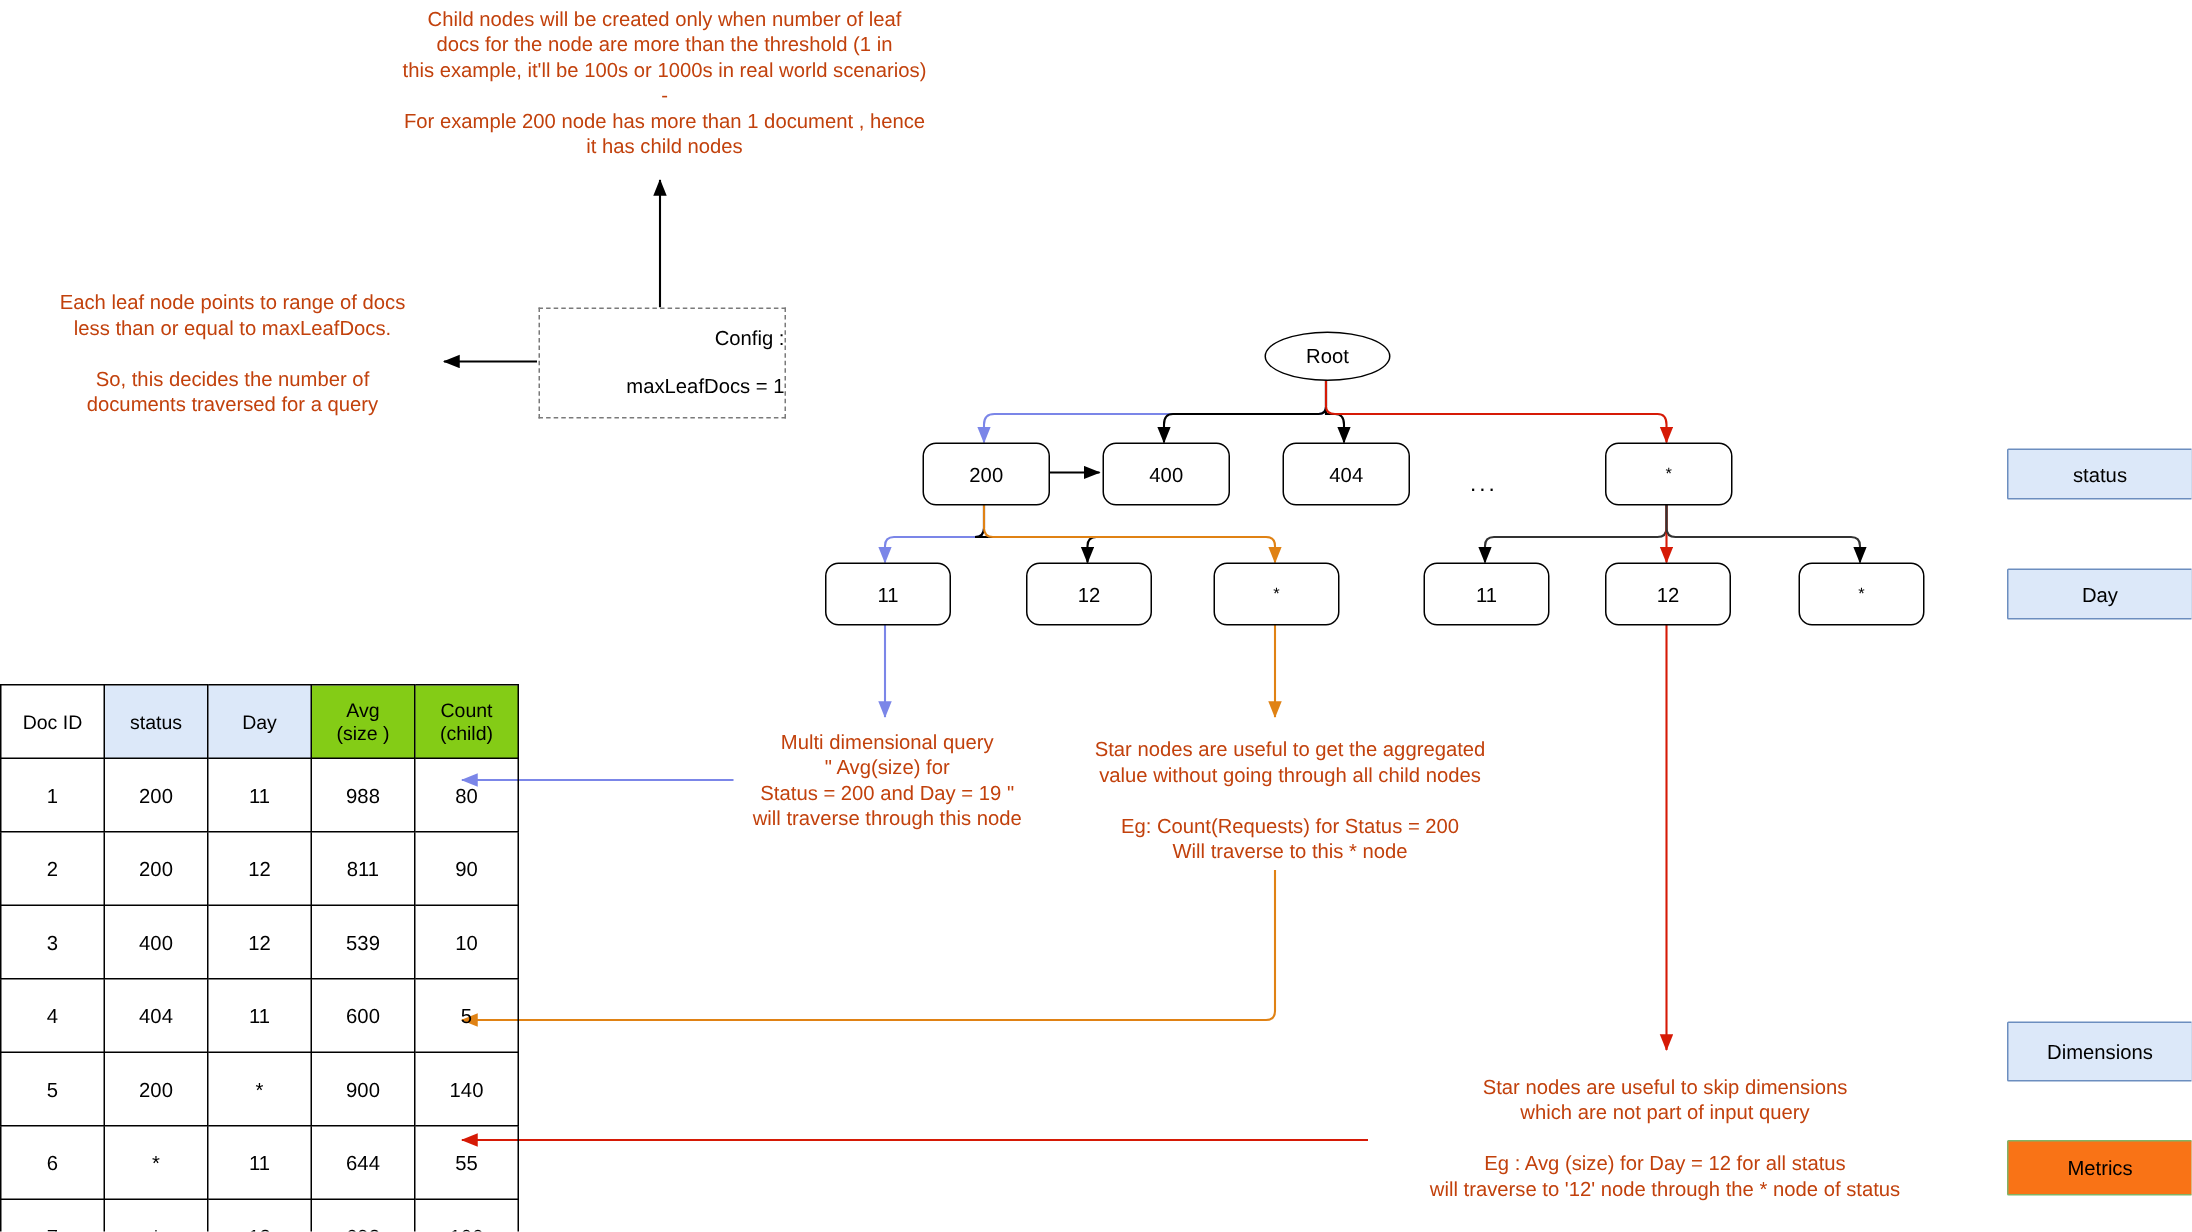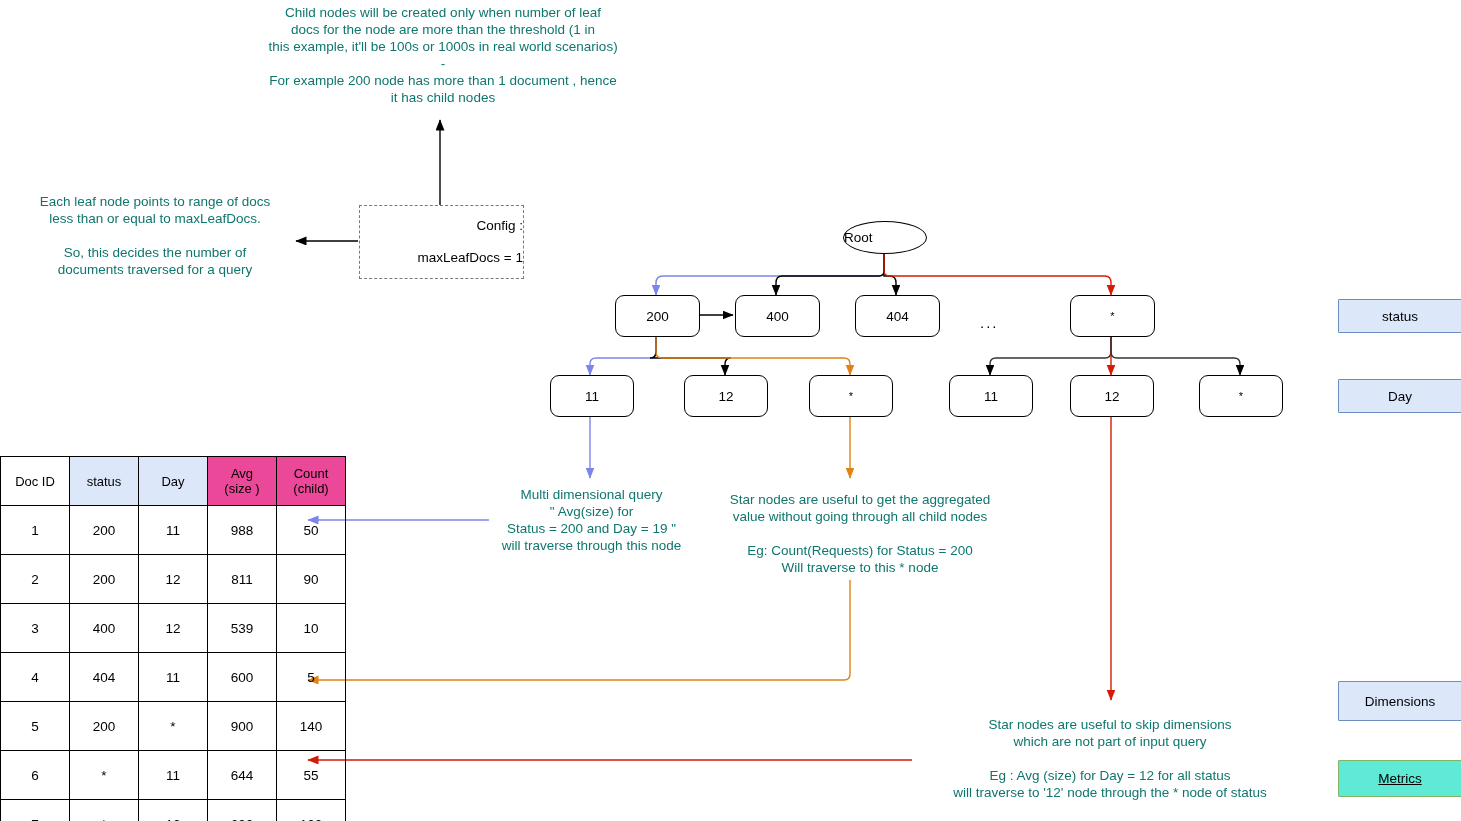--- a/index.html
+++ b/index.html
@@ -1,39 +1,39 @@
 <!DOCTYPE html>
 <html><head>
 <meta charset="utf-8">
 <style>
   html,body{margin:0;padding:0;background:#ffffff;}
   body{width:1461px;height:821px;position:relative;overflow:hidden;
        font-family:"Liberation Sans","DejaVu Sans",sans-serif;color:#000;}
   .abs{position:absolute;}
-  .note{font-size:13.5px;line-height:17px;text-align:center;color:#0f766e;white-space:pre-line;}
+  .note{font-size:13.5px;line-height:17px;text-align:center;color:#c2410c;white-space:pre-line;}
   .config-box{border:1px dashed #7a7a7a;background:#fff;display:flex;flex-direction:column;
               align-items:flex-end;justify-content:center;font-size:13.5px;line-height:18px;}
   .config-box .c1{margin-bottom:14px;}
   .node{border:1.3px solid #000;border-radius:9px;background:#fff;display:flex;
         align-items:center;justify-content:center;font-size:13.5px;}
   .node.star{font-size:11px;}
   .root{border:1.3px solid #000;border-radius:50%;background:#fff;display:flex;
-        align-items:center;font-size:13.5px;}
+        align-items:center;justify-content:center;font-size:13.5px;}
   .legend-box{display:flex;align-items:center;justify-content:center;font-size:13.5px;
               border-radius:1px;}
   .legend-dim{background:#dce8f9;border:1.2px solid #6c8ebf;}
-  .legend-met{background:#5eead4;border:1.2px solid #82b366;text-decoration:underline;}
+  .legend-met{background:#f97316;border:1.2px solid #82b366;}
   .ellipsis{font-size:15px;letter-spacing:2px;color:#000;}
   table.docs{border-collapse:collapse;font-size:13.5px;}
   table.docs td,table.docs th{border:1.1px solid #000;text-align:center;font-weight:normal;
         padding:4px;height:40px;}
   table.docs th{line-height:15px;font-size:13px;}
   .c-id{width:60px;} .c-status{width:60px;} .c-day{width:60px;}
   .c-avg{width:60px;} .c-cnt{width:60px;}
-  th.dim{background:#dce8f9;} th.met{background:#ec4899;}
+  th.dim{background:#dce8f9;} th.met{background:#84cc16;}
   svg.overlay{position:absolute;left:0;top:0;width:1461px;height:821px;pointer-events:none;}
 </style>
 </head>
 <body>
 
 <svg class="overlay" viewBox="0 0 1461 821" xmlns="http://www.w3.org/2000/svg">
   <defs>
     <marker id="ah-black" markerWidth="9" markerHeight="9" refX="7.5" refY="3.2" orient="auto" markerUnits="strokeWidth">
       <path d="M0,0 L8,3.2 L0,6.4 z" fill="#000000"></path>
     </marker>
@@ -184,21 +184,21 @@
       <th class="c-cnt met" style="white-space:pre-line;">Count
 (child)</th>
     </tr>
   </thead>
   <tbody>
     <tr>
       <td>1</td>
       <td>200</td>
       <td>11</td>
       <td>988</td>
-      <td>50</td>
+      <td>80</td>
     </tr>
     <tr>
       <td>2</td>
       <td>200</td>
       <td>12</td>
       <td>811</td>
       <td>90</td>
     </tr>
     <tr>
       <td>3</td>

